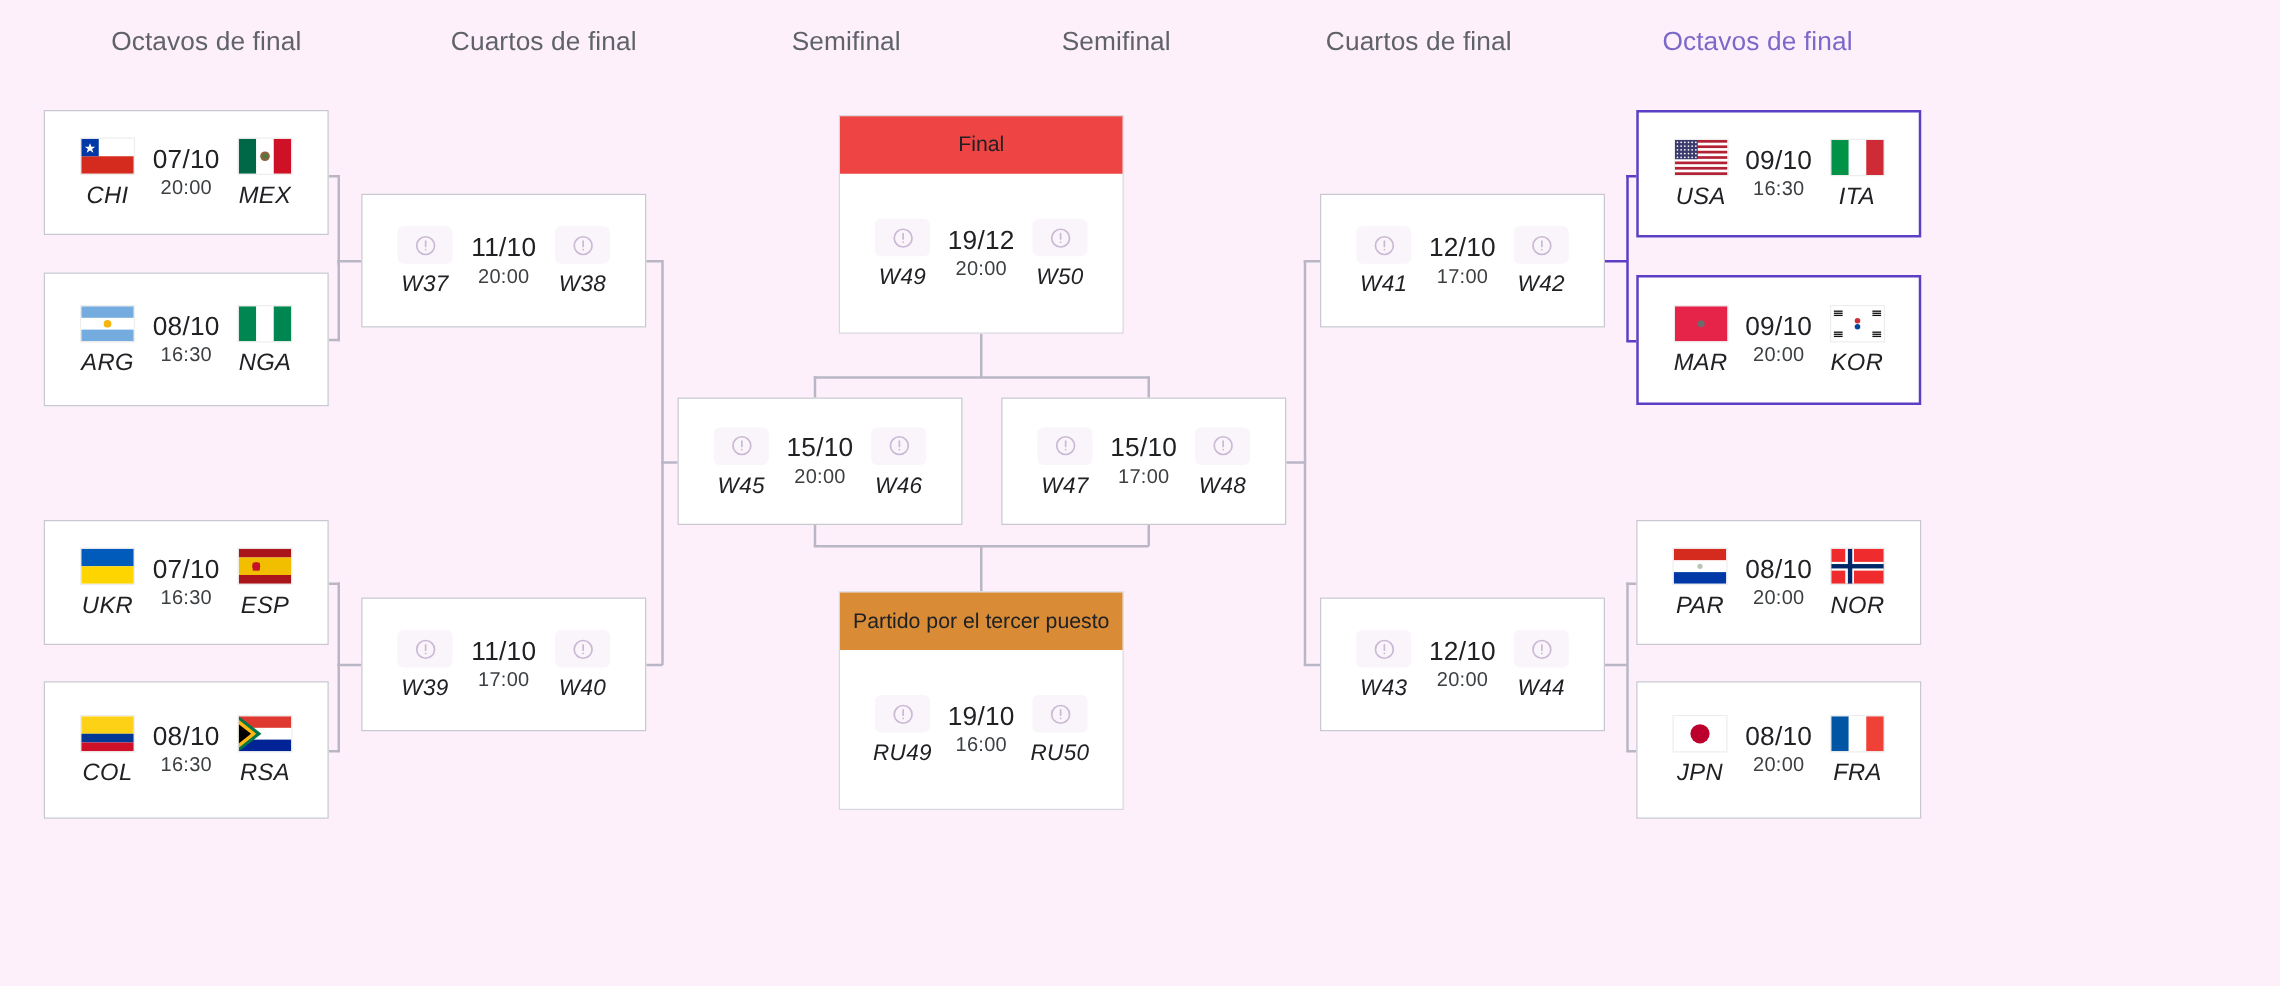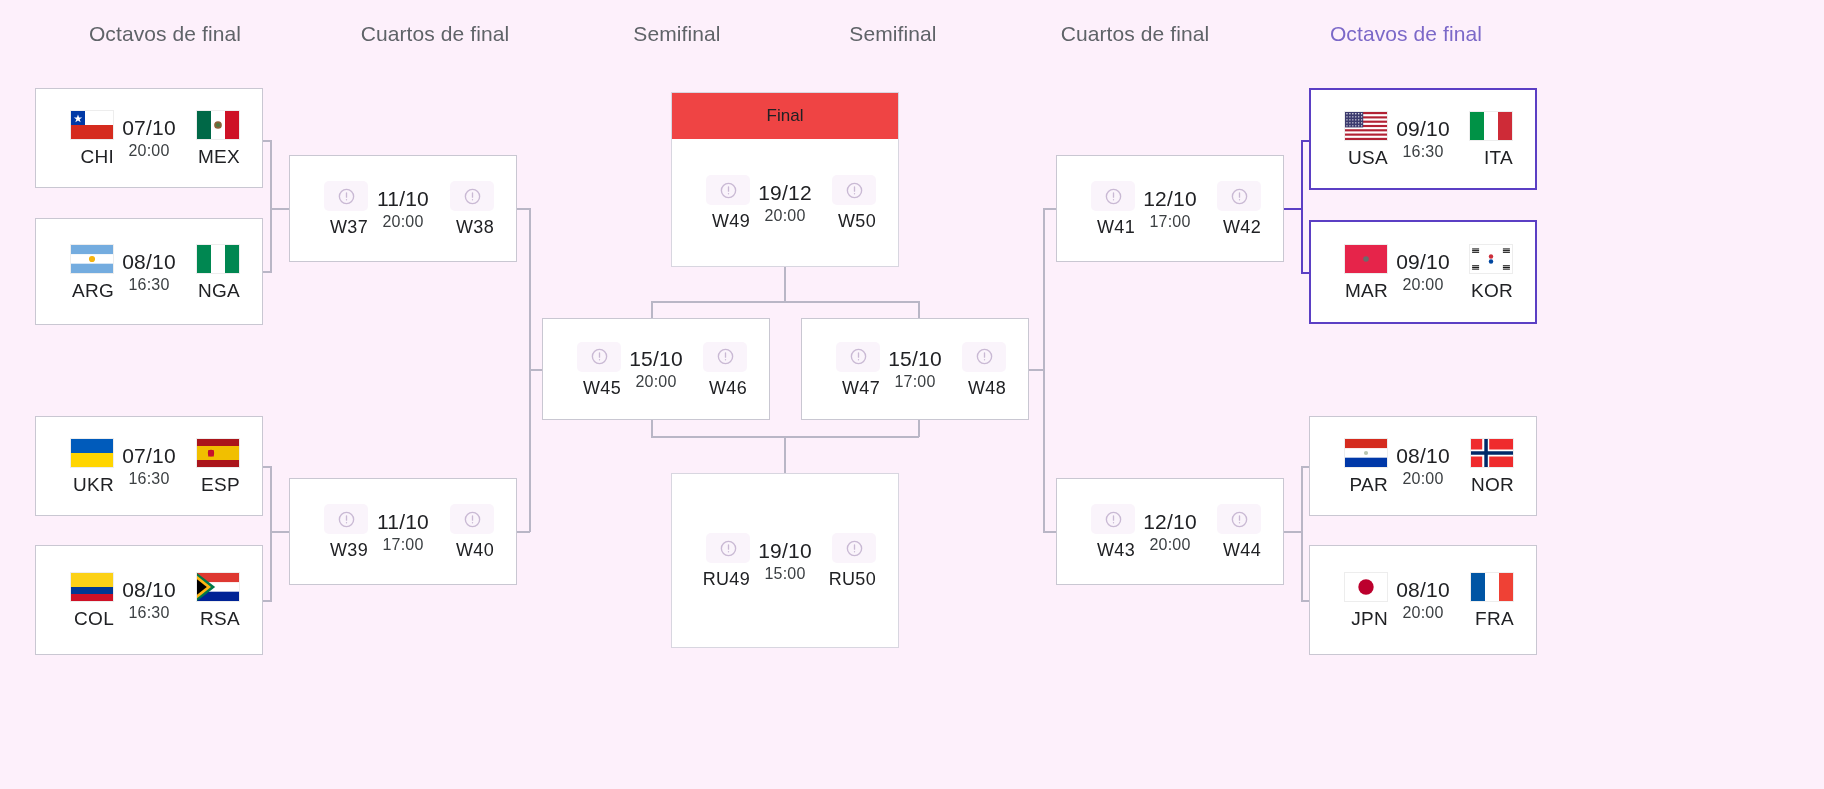--- a/index.html
+++ b/index.html
@@ -62,22 +62,23 @@
     display:flex;
     align-items:center;
     justify-content:space-between;
     padding:0 22px;
   }
 
   .side{
     width:72px;
     display:flex;
     flex-direction:column;
-    align-items:flex-end;
+    align-items:center;
     gap:7px;
+    font-style:italic;
   }
   .flag{
     width:44px;height:30px;
     display:block;
     border:1px solid rgba(0,0,0,.07);
     background:#fff;
   }
   .flag svg{display:block;width:100%;height:100%;}
   .code{
     font-size:19px;
@@ -627,34 +628,35 @@
               <circle cx="12" cy="12" r="9"></circle>
               <line x1="12" y1="7.5" x2="12" y2="12.8"></line>
               <line x1="12" y1="16" x2="12" y2="16.2"></line>
             </svg>
           </div>
           <div class="code placeholder">W50</div>
         </div>
       </div>
     </div>
     <div class="match featured" style="left: 671px; top: 473px; width: 228px; height: 175px;">
+      <div class="match-banner banner-third">Partido por el tercer puesto</div>
       <div class="match-body">
         <div class="side">
           <div class="ph-tile">
             <svg viewBox="0 0 24 24" fill="none" stroke="#c9b9d4" stroke-width="1.7" stroke-linecap="round">
               <circle cx="12" cy="12" r="9"></circle>
               <line x1="12" y1="7.5" x2="12" y2="12.8"></line>
               <line x1="12" y1="16" x2="12" y2="16.2"></line>
             </svg>
           </div>
           <div class="code placeholder">RU49</div>
         </div>
         <div class="center">
           <div class="date">19/10</div>
-          <div class="time">15:00</div>
+          <div class="time">16:00</div>
         </div>
         <div class="side">
           <div class="ph-tile">
             <svg viewBox="0 0 24 24" fill="none" stroke="#c9b9d4" stroke-width="1.7" stroke-linecap="round">
               <circle cx="12" cy="12" r="9"></circle>
               <line x1="12" y1="7.5" x2="12" y2="12.8"></line>
               <line x1="12" y1="16" x2="12" y2="16.2"></line>
             </svg>
           </div>
           <div class="code placeholder">RU50</div>

